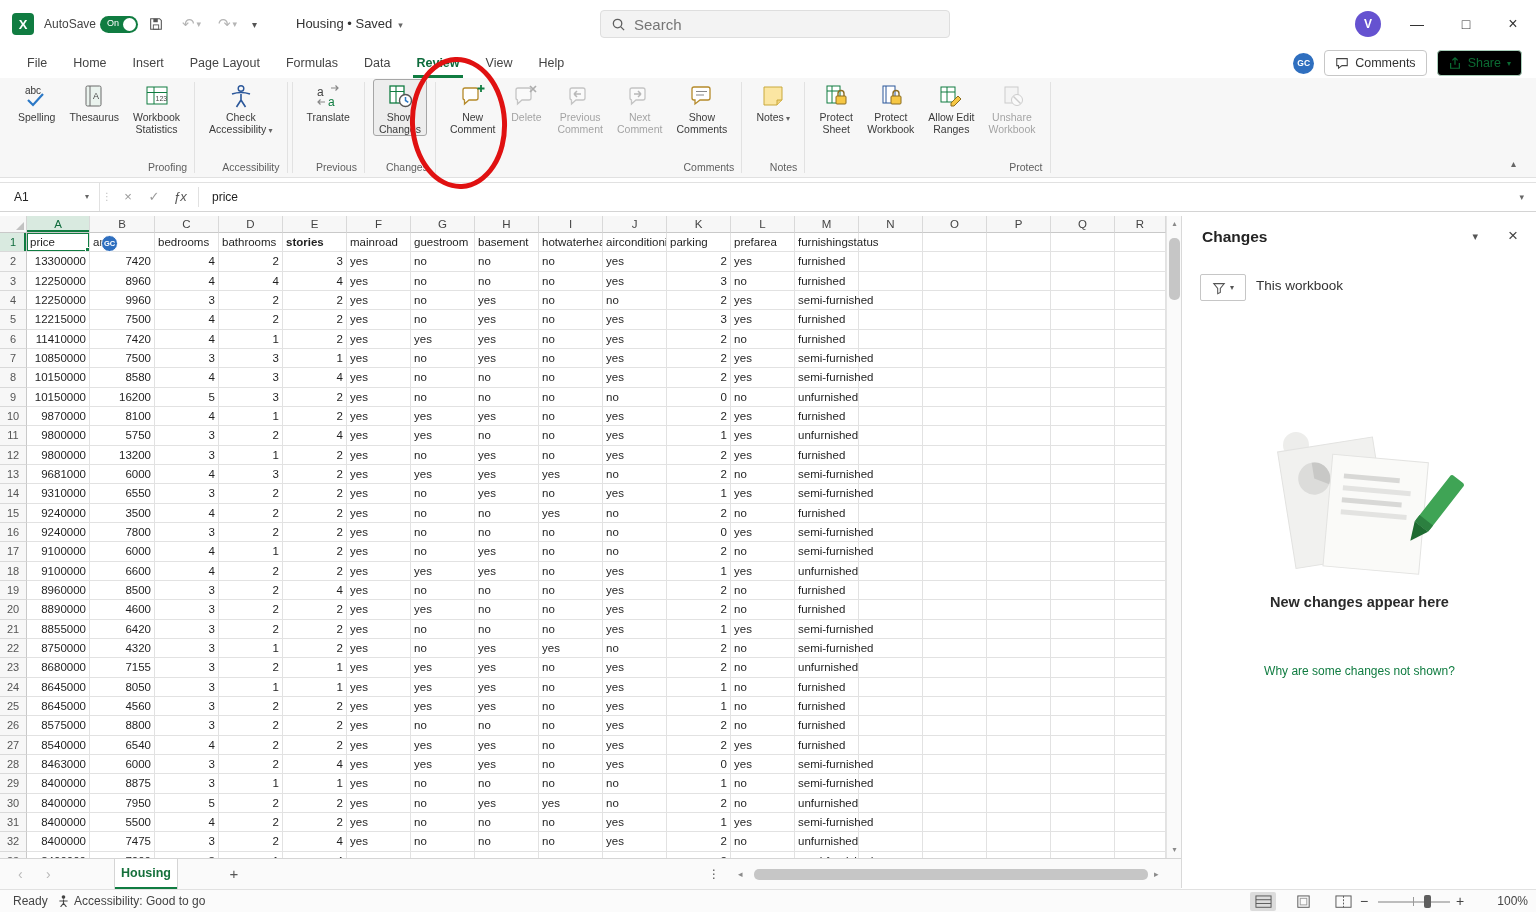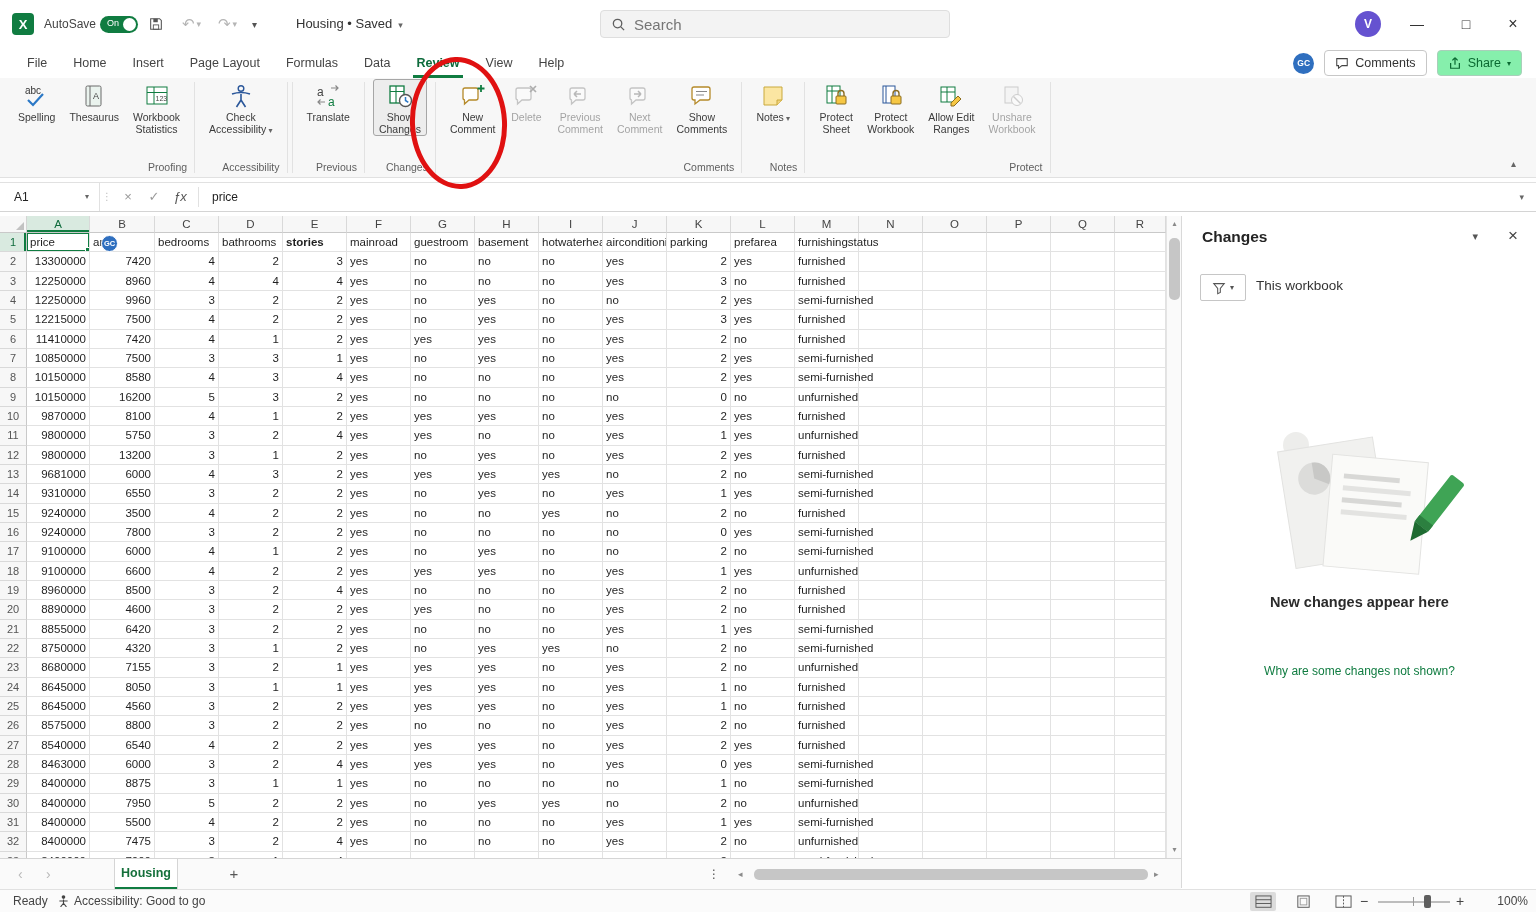--- a/index.html
+++ b/index.html
@@ -32,21 +32,21 @@
   
   .tabrow{position:absolute;left:0;top:48px;width:1536px;height:30px;background:#fff;display:flex;align-items:stretch;padding-left:14px}
   .rtab{position:relative;padding:0 13px;line-height:30px;font-size:12.5px;color:#444;cursor:pointer;white-space:nowrap}
   .rtab.active{font-weight:bold;color:#0E6B3C}
   .rtab.active::after{content:"";position:absolute;left:10px;right:10px;bottom:0;height:3px;background:#107C41}
   .tabrow-right{position:absolute;right:14px;top:48px;height:30px;display:flex;align-items:center;gap:10px}
   .collab-badge{width:21px;height:21px;border-radius:50%;background:#2F6FBF;color:#fff;font-size:8.5px;font-weight:bold;
     display:flex;align-items:center;justify-content:center}
   .chip{height:26px;border:1px solid #C7C7C7;border-radius:4px;background:#fff;display:flex;align-items:center;
     gap:6px;padding:0 10px;font-size:12.5px;color:#333;cursor:pointer}
-  .chip.share{background:#86efac;border-color:#A9CFBA;color:#0B6A32}
+  .chip.share{background:#000000;border-color:#A9CFBA;color:#0B6A32}
   .chip .chev{font-size:8px;color:#0B6A32}
 
   
   .ribbon{position:absolute;left:0;top:78px;width:1536px;height:100px;background:#F7F7F7;
     border-bottom:1px solid #E1E1E1;display:flex;align-items:stretch;padding-left:6px;overflow:hidden}
   .rgroup{display:flex;flex-direction:column;padding:0 5px}
   .rbtns{display:flex;align-items:flex-start;height:80px}
   .rbtn{min-width:46px;padding:3px 5px 0 5px;margin:1px;display:flex;flex-direction:column;align-items:center;
     border:1px solid transparent;border-radius:3px;cursor:pointer}
   .rbtn.hilite{background:#EDEDED;border-color:#A6A6A6}

